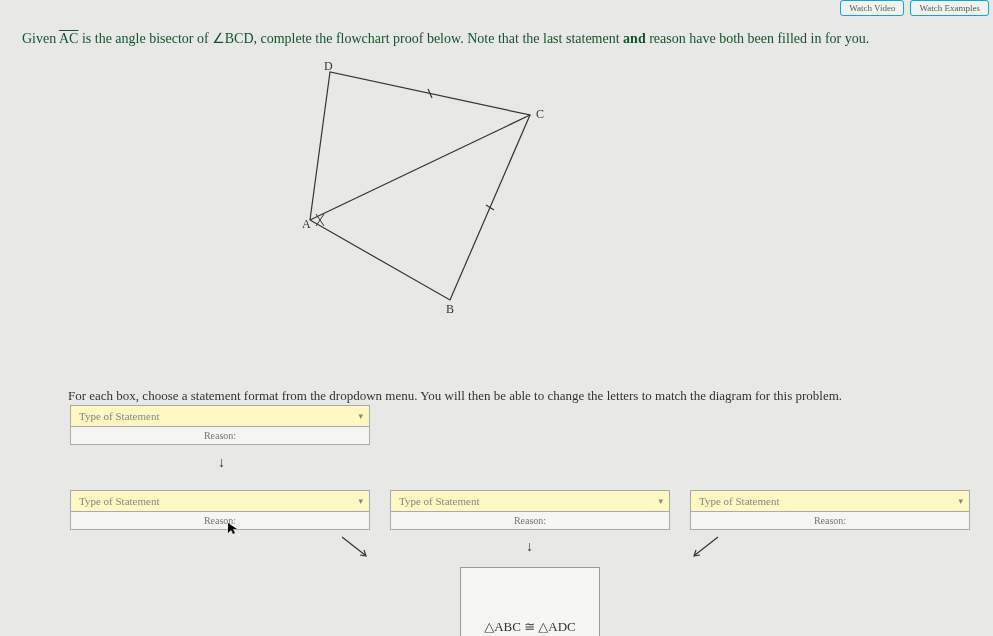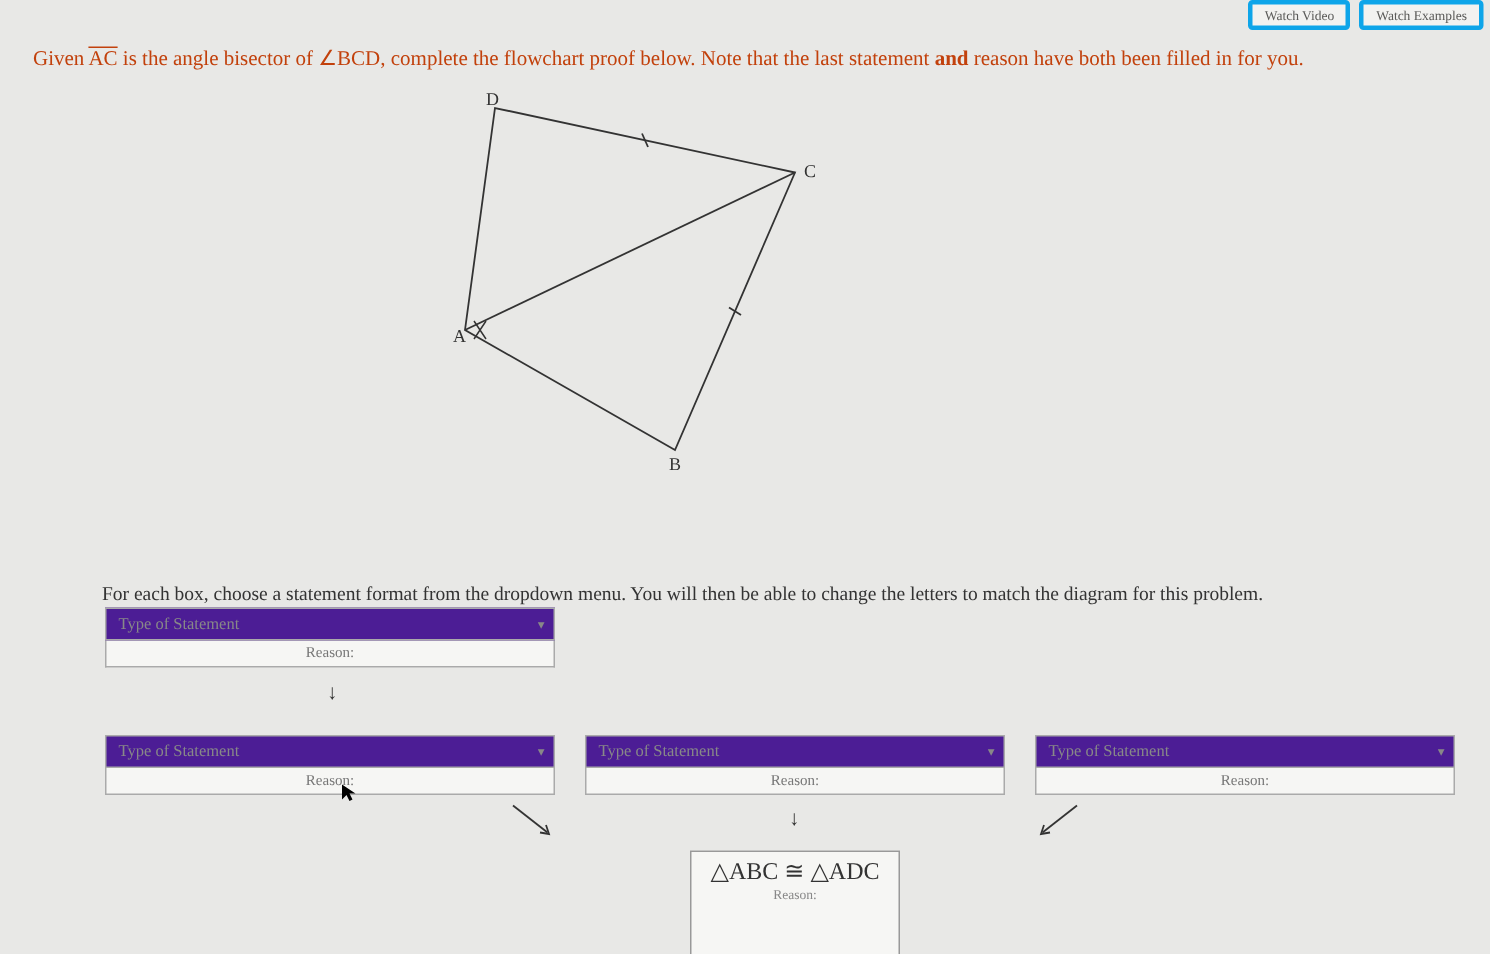--- a/index.html
+++ b/index.html
@@ -12,33 +12,33 @@
     position: relative;
   }
   .top-buttons {
     position: absolute;
     top: 0;
     right: 4px;
     display: flex;
     gap: 6px;
   }
   .top-btn {
-    border: 3px solid #0ea5e9;
+    border: 1px solid #0ea5e9;
     background: #f2f2f0;
     font-size: 9px;
     color: #5a5a58;
     padding: 2px 8px;
     border-radius: 3px;
   }
   .instruction {
     position: absolute;
     top: 30px;
     left: 22px;
     font-size: 14px;
-    color: #c2410c;
+    color: #14532d;
   }
   .overline {
     text-decoration: overline;
   }
   .diagram {
     position: absolute;
     top: 60px;
     left: 280px;
   }
   .sub-instruction {
@@ -50,21 +50,21 @@
   }
   .flowchart {
     position: absolute;
     top: 405px;
     left: 70px;
     right: 20px;
   }
   .box-group { position: absolute; }
   .stmt-box {
     border: 1px solid #aaa;
-    background: #4c1d95;
+    background: #fef9c3;
     height: 22px;
     display: flex;
     align-items: center;
     padding: 0 8px;
     font-size: 11px;
     color: #888;
     position: relative;
   }
   .stmt-box::after {
     content: "▾";
@@ -84,21 +84,21 @@
     font-size: 10px;
     color: #777;
   }
   .final-box {
     border: 1px solid #999;
     background: #f6f6f4;
     text-align: center;
     padding: 3px 10px;
     width: 140px;
   }
-  .final-stmt { font-size: 16px; color: #333; font-family: 'Times New Roman', serif;}
+  .final-stmt { font-size: 13px; color: #333; font-family: 'Times New Roman', serif; margin-top: 48px;}
   .final-r1 { font-size: 9px; color: #888; }
   .final-r2 { font-size: 11px; color: #444; margin-top: 36px; }
   .arrow-down {
     position: absolute;
     font-size: 14px;
     color: #333;
   }
   .arrow-diag {
     position: absolute;
     width: 30px;

